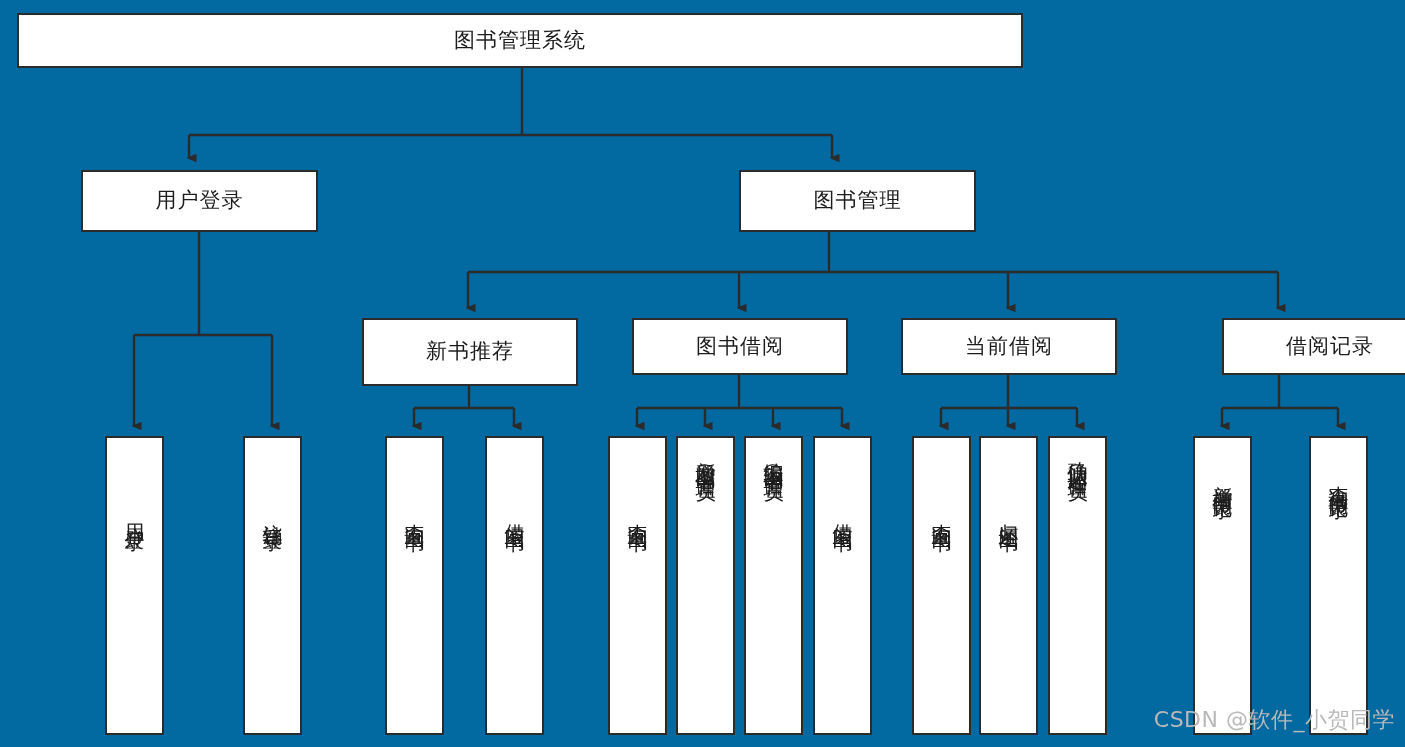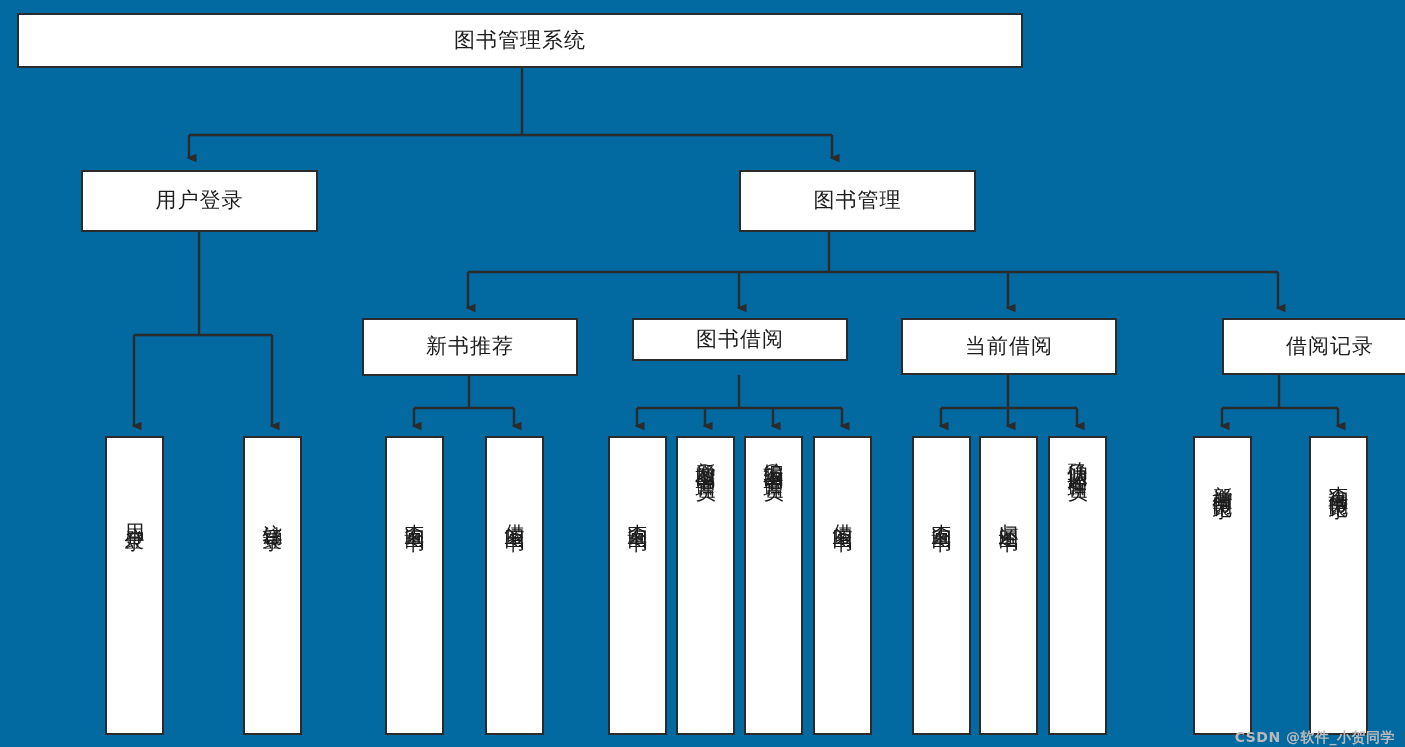--- a/index.html
+++ b/index.html
@@ -55,26 +55,25 @@
     text-orientation: upright;
     font-size: 20px;
     color: #1c1c1c;
     line-height: 1.35;
     letter-spacing: 3px;
     white-space: nowrap;
   }
   .watermark {
     position: absolute;
     right: 10px;
-    bottom: 0;
-    font-size: 14px;
+    bottom: 12px;
+    font-size: 22px;
     color: #b9b9b9;
     white-space: nowrap;
     letter-spacing: 0.5px;
-    font-weight: bold;
   }
 </style>
 </head>
 <body>
 
 <div id="canvas">
 
   <svg class="connectors" viewBox="0 0 1405 747" xmlns="http://www.w3.org/2000/svg">
     <defs>
       <marker id="arrow" markerWidth="10" markerHeight="10" refX="4.2" refY="7.5" orient="auto" markerUnits="userSpaceOnUse">
@@ -131,25 +130,25 @@
   </div>
 
   <div class="node node-h" style="left:81px; top:170px; width:237px; height:62px;">
     <span class="label">用户登录</span>
   </div>
 
   <div class="node node-h" style="left:711px; top:170px; width:237px; height:62px;margin-left:28px;">
     <span class="label">图书管理</span>
   </div>
 
-  <div class="node node-h" style="left:362px; top:318px; width:216px; height:58px;">
+  <div class="node node-h" style="left:362px; top:318px; width:216px; height:68px;">
     <span class="label">新书推荐</span>
   </div>
 
-  <div class="node node-h" style="left:632px; top:318px; width:216px; height:43px;">
+  <div class="node node-h" style="left:632px; top:318px; width:216px; height:57px;">
     <span class="label">图书借阅</span>
   </div>
 
   <div class="node node-h" style="left:901px; top:318px; width:216px; height:57px;">
     <span class="label">当前借阅</span>
   </div>
 
   <div class="node node-h" style="left:1222px; top:318px; width:216px; height:57px;">
     <span class="label">借阅记录</span>
   </div>

